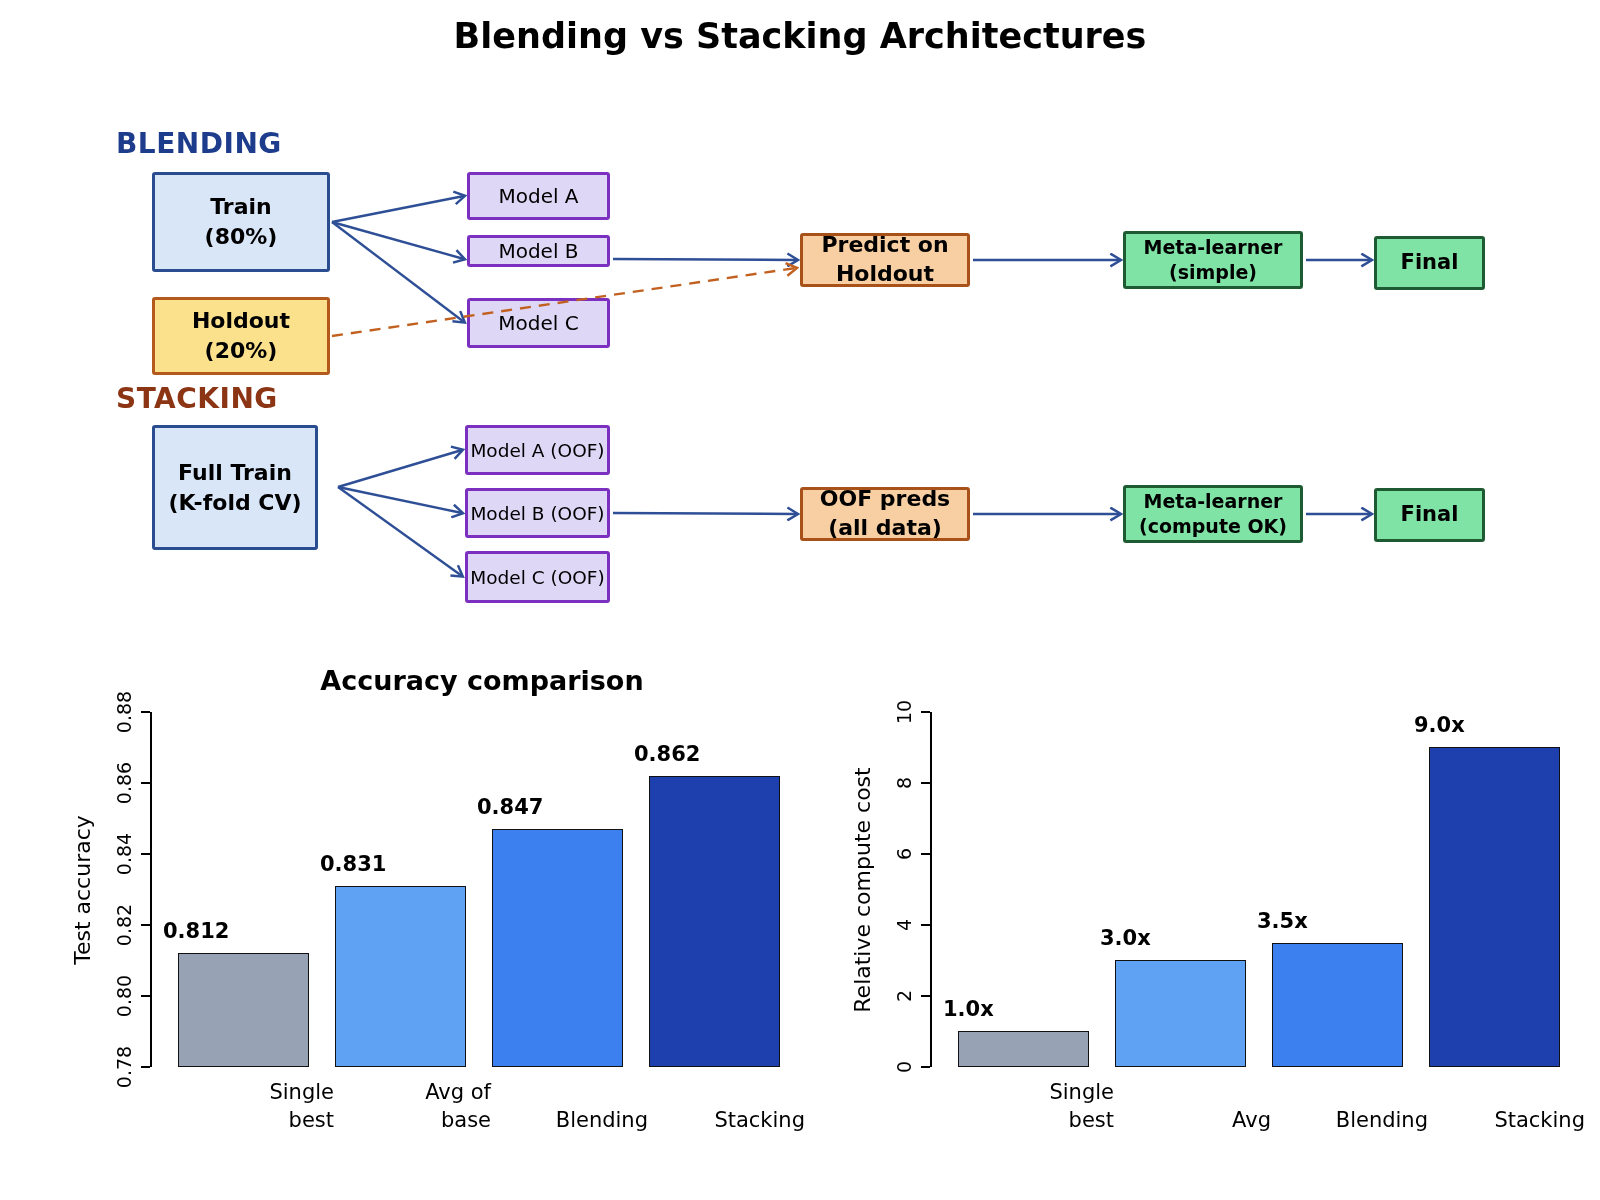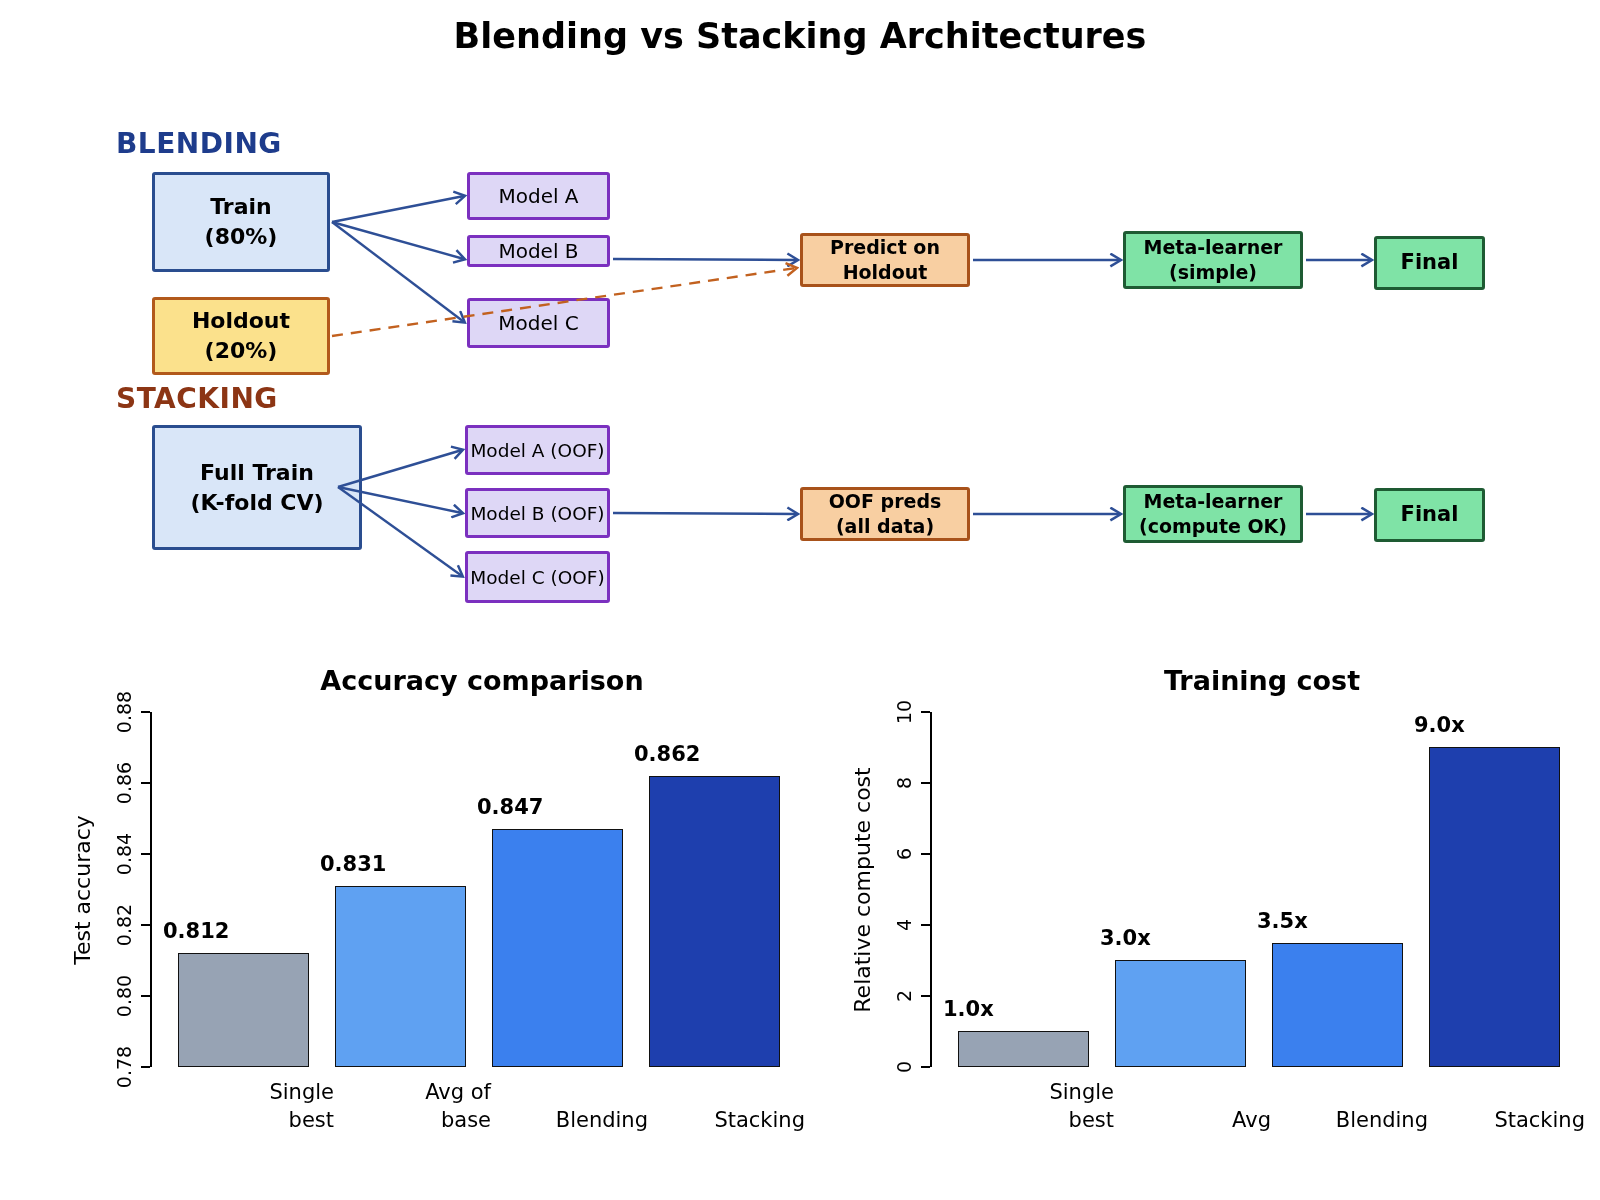--- a/index.html
+++ b/index.html
@@ -15,21 +15,21 @@
   .box{position:absolute;box-sizing:border-box;display:flex;flex-direction:column;
        align-items:center;justify-content:center;text-align:center;border-radius:3px;z-index:2;}
   .box span{display:block;}
   .box.blue{background:var(--train_fill);border:3px solid var(--train_border);
        font-weight:bold;font-size:22px;line-height:1.35;text-align:center;}
   .box.yellow{background:var(--holdout_fill);border:3px solid var(--holdout_border);
        font-weight:bold;font-size:22px;line-height:1.35;}
   .box.purple{background:var(--model_fill);border:3px solid var(--model_border);font-size:20px;}
   .box.purple.small{font-size:18.5px;}
   .box.orangebox{background:var(--stage_fill);border:3px solid var(--stage_border);
-       font-weight:bold;font-size:19px;line-height:1.3;}
+       font-weight:bold;font-size:22px;line-height:1.3;}
   .box.green{background:var(--green_fill);border:3px solid var(--green_border);
        font-weight:bold;font-size:19px;line-height:1.3;}
   .box.green.final{font-size:21px;}
 
   .arrows{position:absolute;left:0;top:0;z-index:5;pointer-events:none;}
 
   .chart{position:absolute;width:760px;height:540px;margin-left:44px;}
   .c-title{position:absolute;text-align:center;font-size:27px;font-weight:bold;white-space:nowrap;}
   .c-ylabel{position:absolute;transform:translate(-50%,-50%) rotate(-90deg);
        font-size:22px;white-space:nowrap;}
@@ -74,21 +74,21 @@
   <div class="box green" style="left:1123px;top:231px;width:180px;height:58px">
     <span>Meta-learner</span>
     <span>(simple)</span>
   </div>
   <div class="box green final" style="left:1374px;top:236px;width:111px;height:54px">
     <span>Final</span>
   </div>
 
   <div class="section-label stack" style="left:116px;top:382px">STACKING</div>
 
-  <div class="box blue" style="left:152px;top:425px;width:210px;height:125px">
+  <div class="box blue" style="left:152px;top:425px;width:166px;height:125px">
     <span>Full Train</span>
     <span>(K-fold CV)</span>
   </div>
   <div class="box purple small" style="left:465px;top:425px;width:145px;height:50px">
     <span>Model A (OOF)</span>
   </div>
   <div class="box purple small" style="left:465px;top:488px;width:145px;height:50px">
     <span>Model B (OOF)</span>
   </div>
   <div class="box purple small" style="left:465px;top:551px;width:145px;height:52px">
@@ -157,21 +157,20 @@
       <div class="c-xlabel" style="left: 246px; width: 181px; top: 424px;">Avg of</div>
       <div class="c-xlabel" style="left: 246px; width: 181px; top: 452px;">base</div>
       <div class="c-bar" style="left: 428px; top: 174px; width: 131px; height: 238px; background: rgb(59, 128, 238);"></div>
       <div class="c-vlabel" style="left: 413px; width: 161px; top: 140px;">0.847</div>
       <div class="c-xlabel" style="left: 403px; width: 181px; top: 452px;">Blending</div>
       <div class="c-bar" style="left: 585px; top: 121px; width: 131px; height: 291px; background: rgb(30, 63, 174);"></div>
       <div class="c-vlabel" style="left: 570px; width: 161px; top: 87px;">0.862</div>
       <div class="c-xlabel" style="left: 560px; width: 181px; top: 452px;">Stacking</div>
     </div>
   <div class="chart" id="chart1" style="left:800px;top:655px">
-      <div class="c-title" style="left: 88px; width: 660px; top: 10px;">Training cost</div>
       <div class="c-ylabel" style="left: 18px; top: 234.5px;">Relative compute cost</div>
       <div class="c-axis" style="left: 86px; top: 57px; height: 355px;"></div>
       <div class="c-tick" style="left: 77px; top: 411px;"></div>
       <div class="c-ticklabel" style="left: 60px; top: 412px;">0</div>
       <div class="c-tick" style="left: 77px; top: 340px;"></div>
       <div class="c-ticklabel" style="left: 60px; top: 341px;">2</div>
       <div class="c-tick" style="left: 77px; top: 269px;"></div>
       <div class="c-ticklabel" style="left: 60px; top: 270px;">4</div>
       <div class="c-tick" style="left: 77px; top: 198px;"></div>
       <div class="c-ticklabel" style="left: 60px; top: 199px;">6</div>

